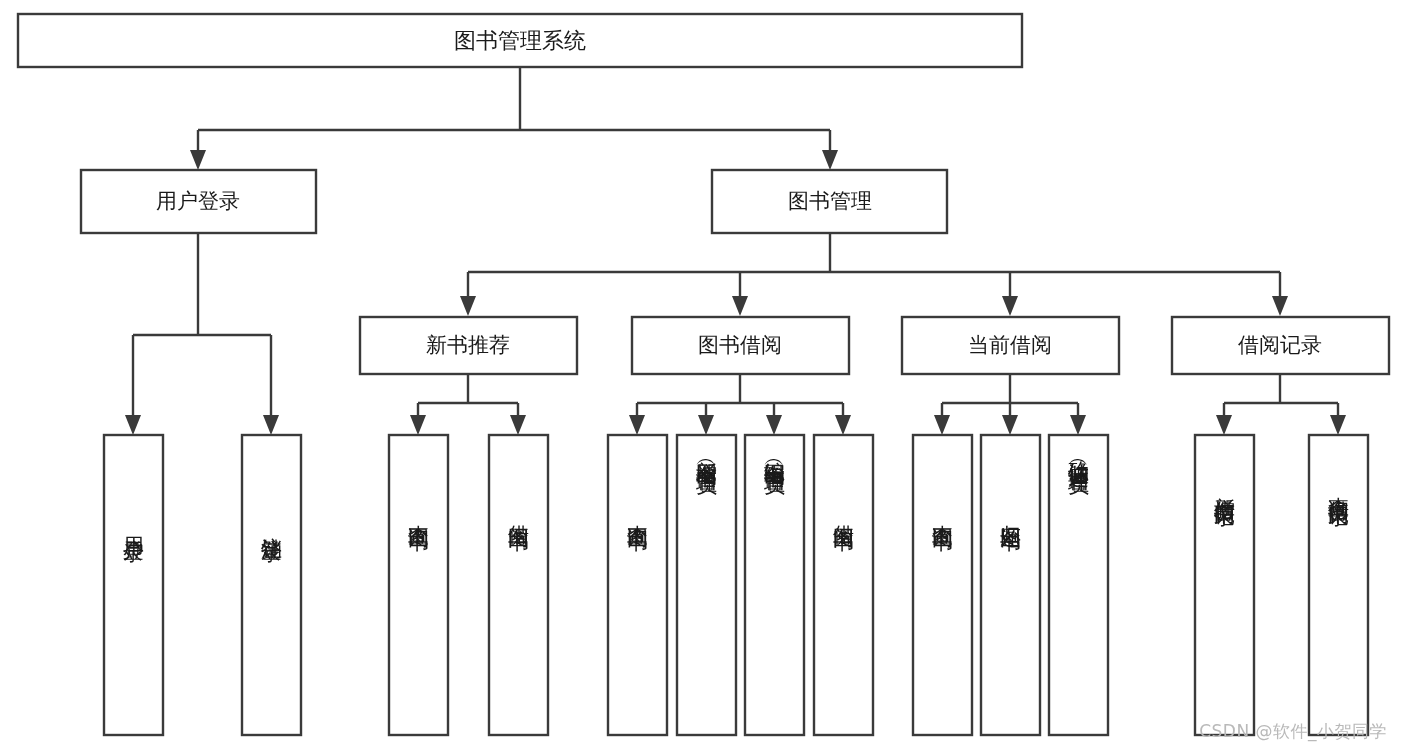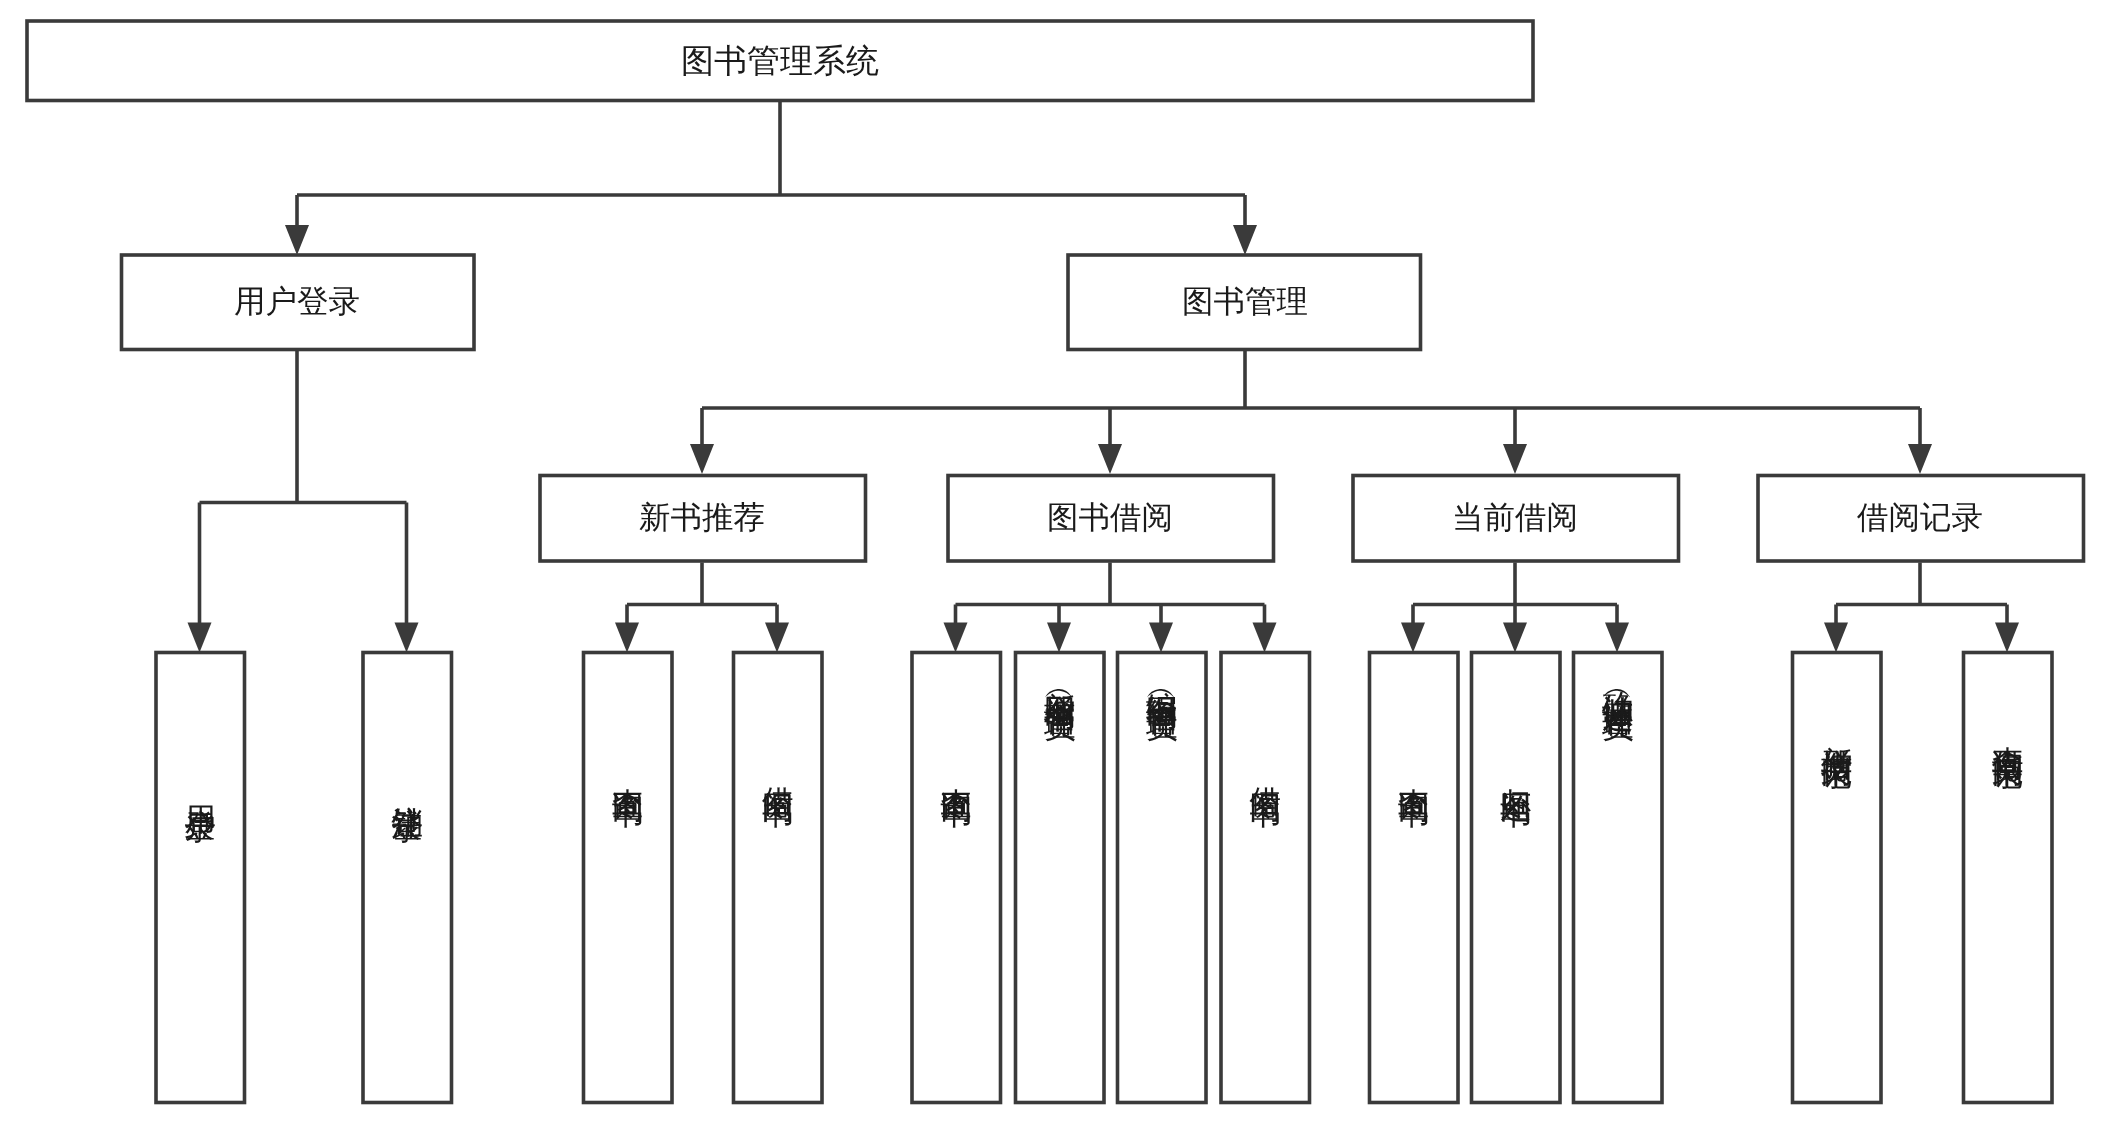--- a/index.html
+++ b/index.html
@@ -224,14 +224,15 @@
   <div class="leaf-label" style="left:774px; top:444px;">编辑图书（管理员）</div>
   <div class="leaf-label" style="left:843px; top:508px;">借阅图书</div>
 
   <div class="leaf-label" style="left:942px; top:508px;">查询图书</div>
   <div class="leaf-label" style="left:1010px; top:508px;">归还图书</div>
   <div class="leaf-label" style="left:1078px; top:444px;">确认归还（管理员）</div>
 
   <div class="leaf-label" style="left:1224px; top:480px;">新增借阅记录</div>
   <div class="leaf-label" style="left:1338px; top:480px;">查询借阅记录</div>
 
+  <div class="watermark">CSDN @软件_小贺同学</div>
 
 </div>
 
 </body></html>

